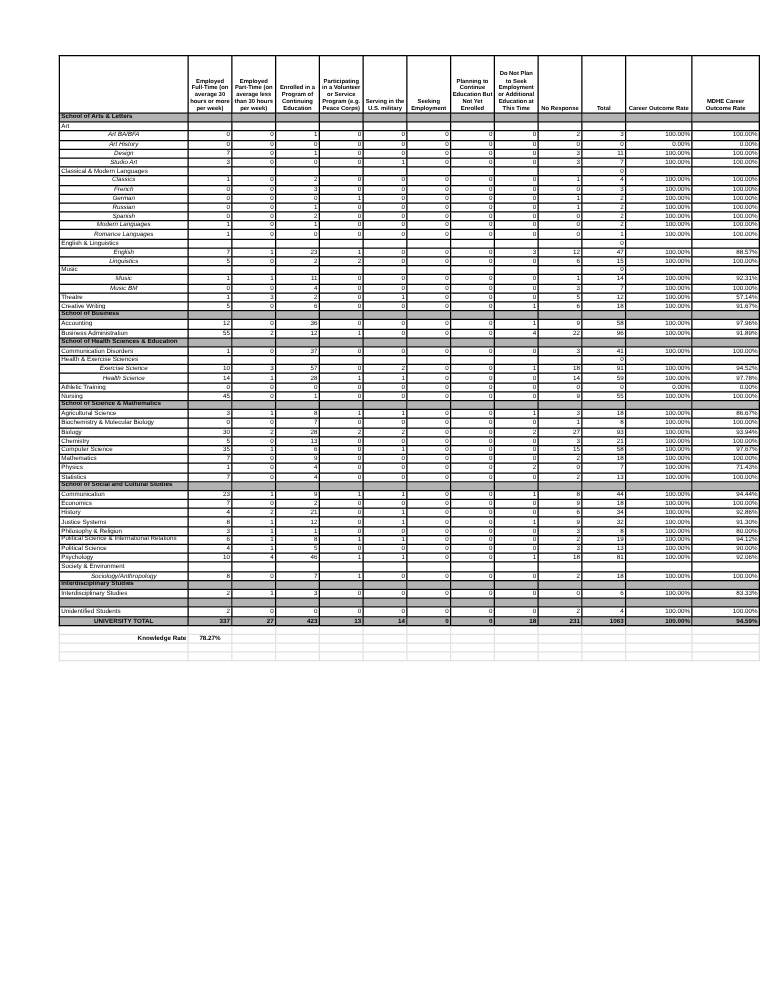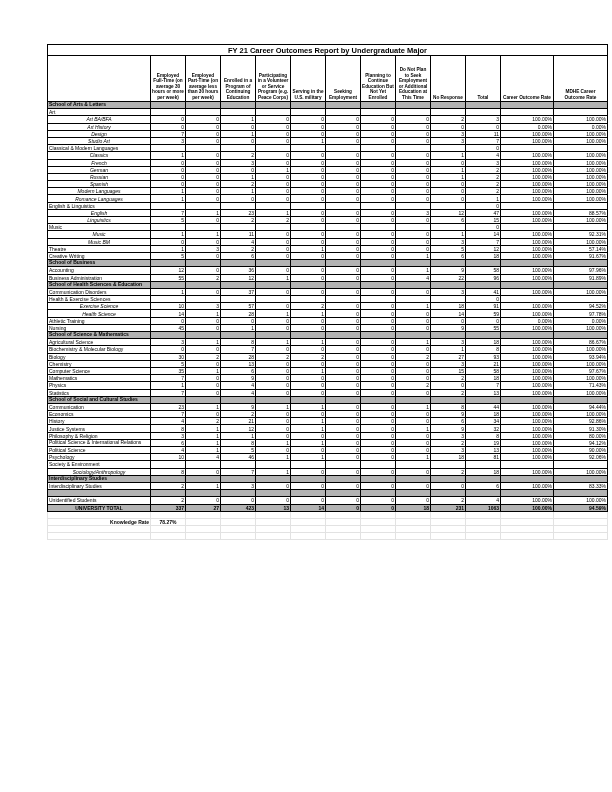--- a/index.html
+++ b/index.html
@@ -41,23 +41,20 @@
         <col style="width: 35px;">
         <col style="width: 35px;">
         <col style="width: 35px;">
         <col style="width: 35px;">
         <col style="width: 35px;">
         <col style="width: 35px;">
         <col style="width: 53px;">
         <col style="width: 54px;">
       </colgroup>
     <thead>
-      <tr class="title-row">
-        <th colspan="13">FY 21 Career Outcomes Report by Undergraduate Major</th>
-      </tr>
       <tr class="head-row" id="head-row">
         <th></th>
       <th>Employed Full-Time (on average 30 hours or more per week)</th>
           <th>Employed Part-Time (on average less than 30 hours per week)</th>
           <th>Enrolled in a Program of Continuing Education</th>
           <th>Participating in a Volunteer or Service Program (e.g. Peace Corps)</th>
           <th>Serving in the U.S. military</th>
           <th>Seeking Employment</th>
           <th>Planning to Continue Education But Not Yet Enrolled</th>
           <th>Do Not Plan to Seek Employment or Additional Education at This Time</th>

